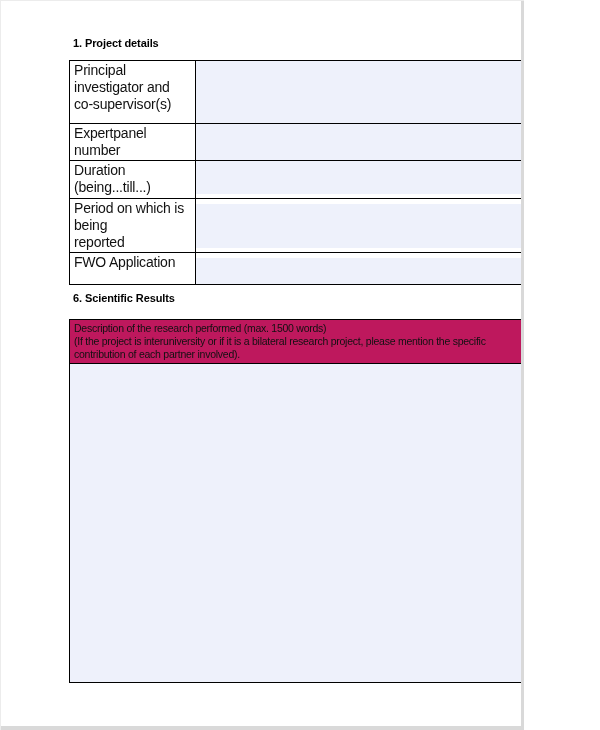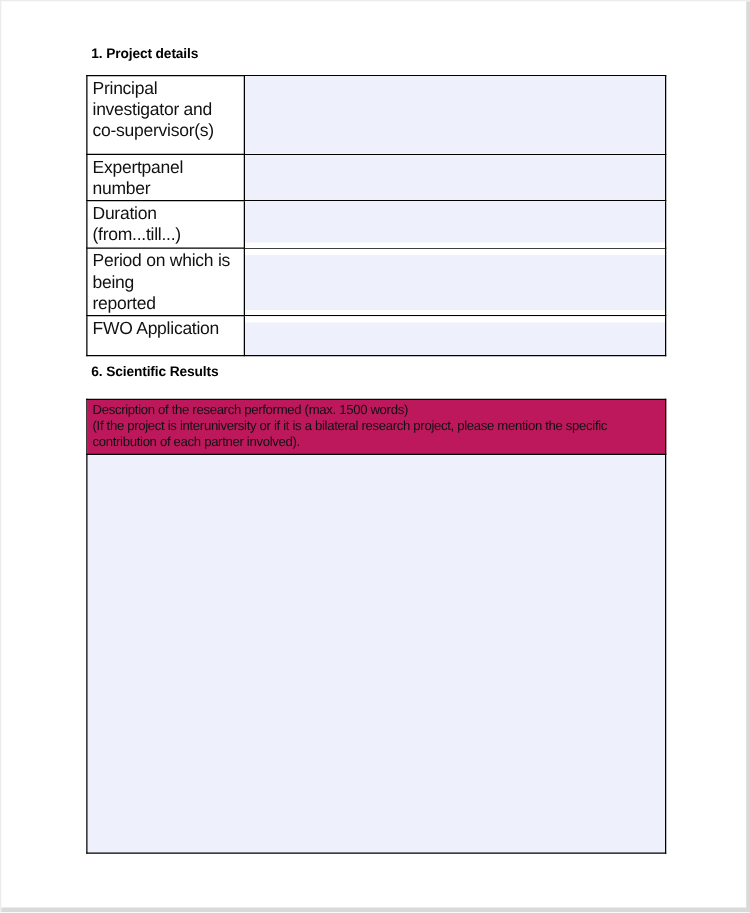--- a/index.html
+++ b/index.html
@@ -4,21 +4,21 @@
 <style>
   * { box-sizing: border-box; margin: 0; padding: 0; }
   html, body { background: #ffffff; }
   body {
     font-family: "Liberation Sans", sans-serif;
     color: #111111;
     width: 600px;
   }
   .page {
     position: relative;
-    width: 600px;
+    width: 524px;
     height: 730px;
     background: #ffffff;
     overflow: hidden;
     border-top: 1px solid #ececec;
     border-left: 1px solid #ececec;
   }
   .edge-right {
     position: absolute; top: 0; right: 0;
     width: 3px; height: 100%;
     background: #d9d9d9;
@@ -114,21 +114,21 @@
             <div class="shade"></div>
           </td>
     </tr>
     <tr class="r2">
       <td class="lbl">Expertpanel number</td>
       <td class="val">
             <div class="shade"></div>
           </td>
     </tr>
     <tr class="r4">
-      <td class="lbl">Duration (from...till...)</td>
+      <td class="lbl">Duration (being...till...)</td>
       <td class="val">
             <div class="shade"></div>
           </td>
     </tr>
     <tr class="r5">
       <td class="lbl">Period on which is being
 reported</td>
       <td class="val">
             <div class="shade"></div>
           </td>

